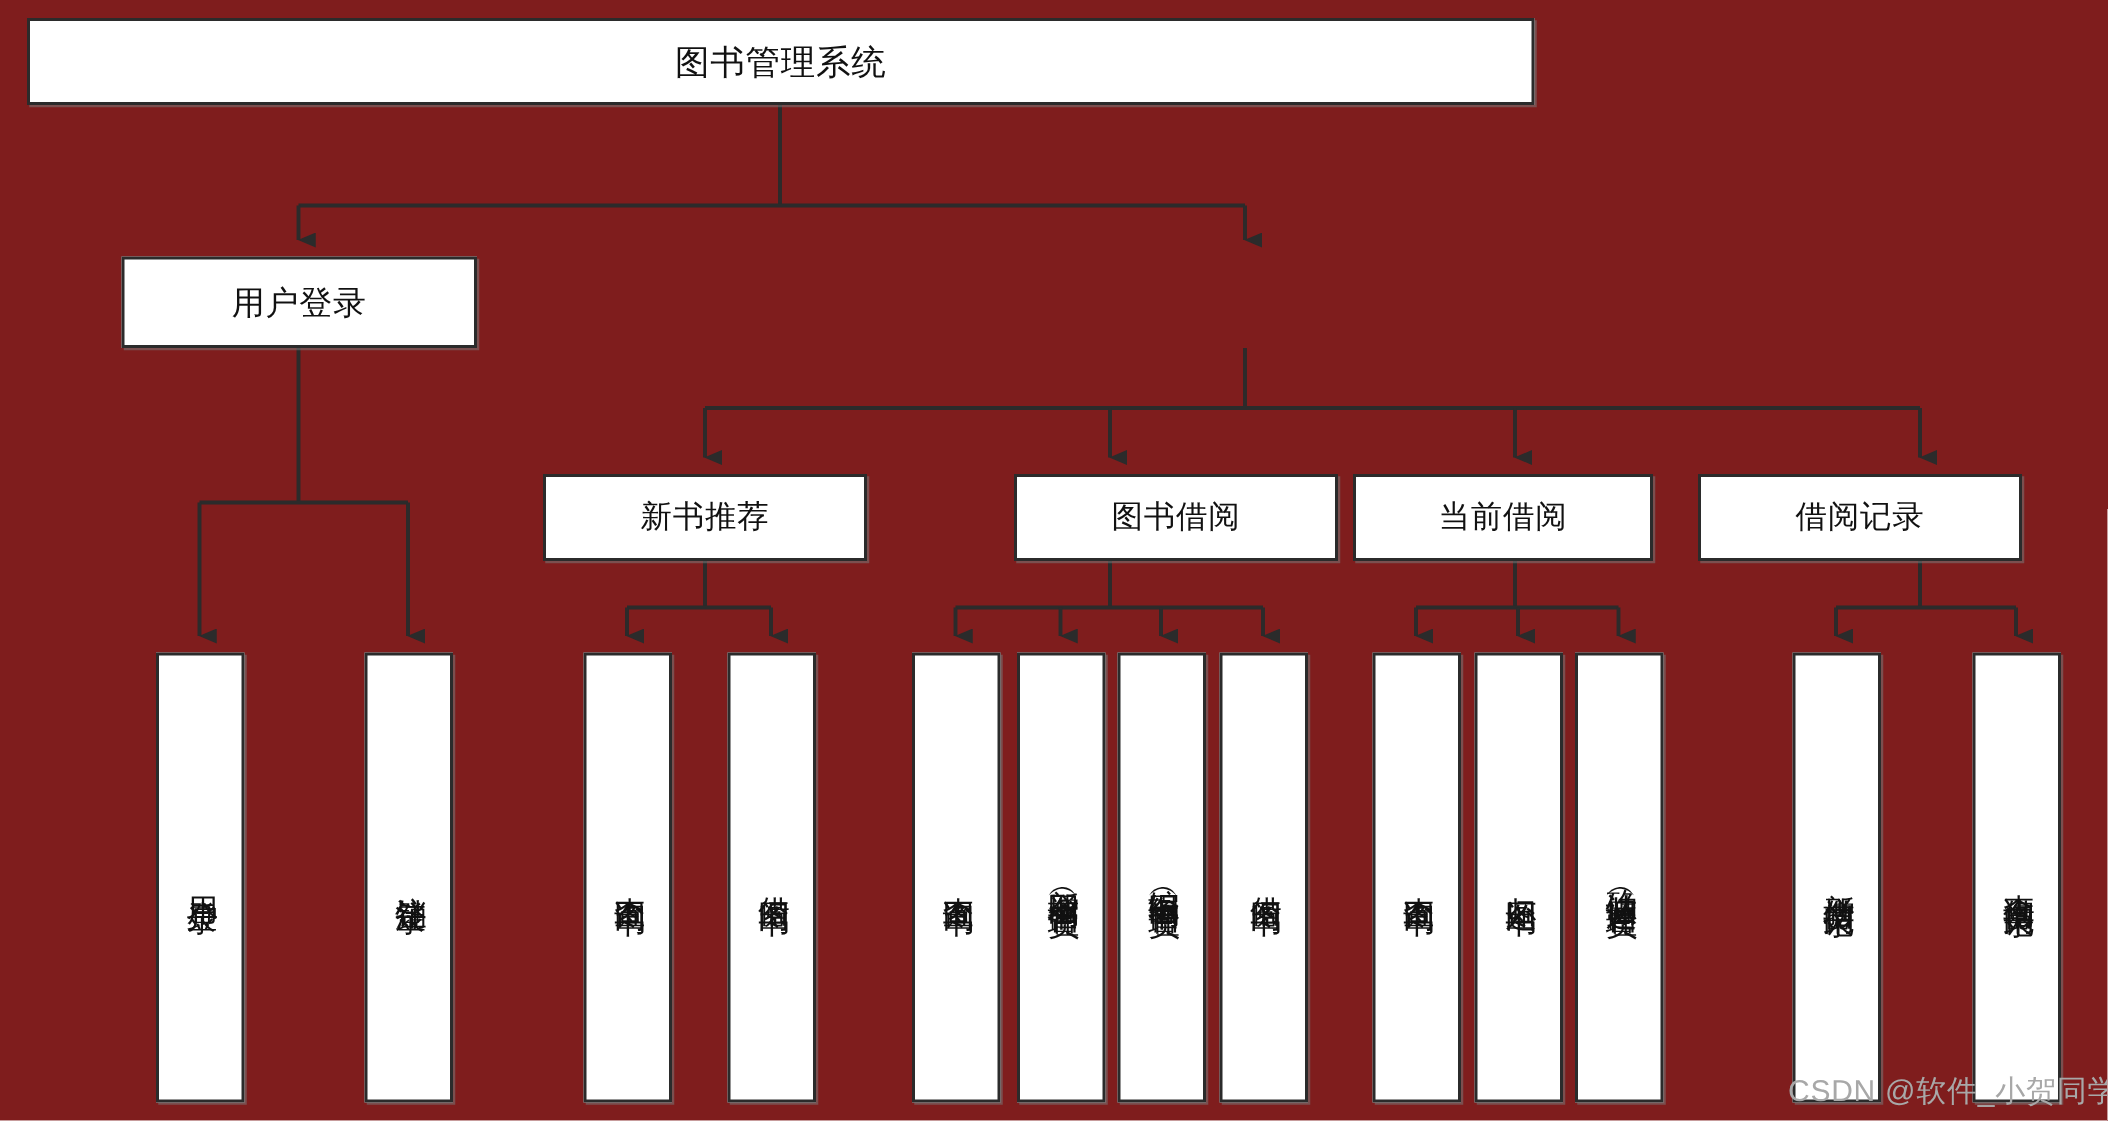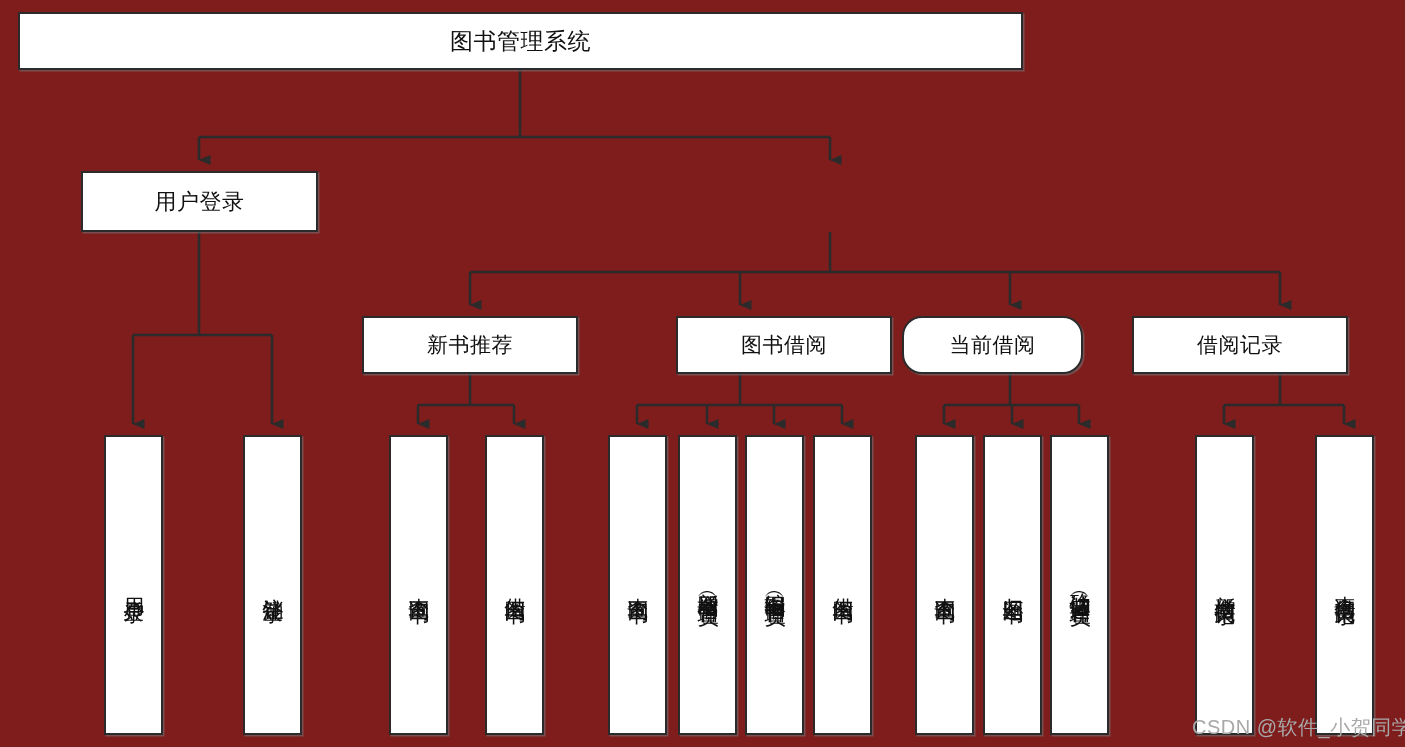--- a/index.html
+++ b/index.html
@@ -131,21 +131,21 @@
   <div class="node level2" style="left:81px; top:171px; width:237px; height:61px;">
     <span class="node-label">用户登录</span>
   </div>
 
   <div class="node level3" style="left:362px; top:316px; width:216px; height:58px;">
     <span class="node-label">新书推荐</span>
   </div>
   <div class="node level3" style="left:632px; top:316px; width:216px; height:58px;margin-left:44px;">
     <span class="node-label">图书借阅</span>
   </div>
-  <div class="node level3" style="left:902px; top:316px; width:181px; height:58px;border-radius:20px;">
+  <div class="node level3" style="left:902px; top:316px; width:200px; height:58px;">
     <span class="node-label">当前借阅</span>
   </div>
   <div class="node level3" style="left:1132px; top:316px; width:216px; height:58px;">
     <span class="node-label">借阅记录</span>
   </div>
 
   <div class="node leaf" style="left:104px; top:435px; width:59px; height:300px;">
     <span class="node-label">用户登录</span>
   </div>
   <div class="node leaf" style="left:243px; top:435px; width:59px; height:300px;">

